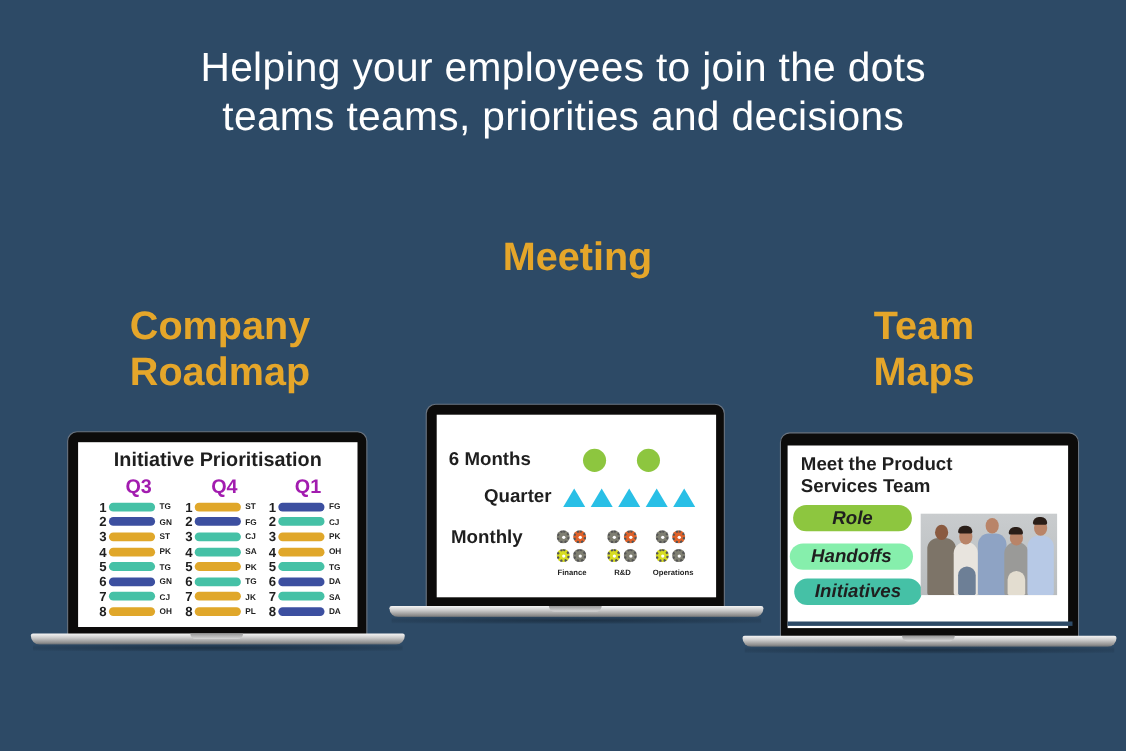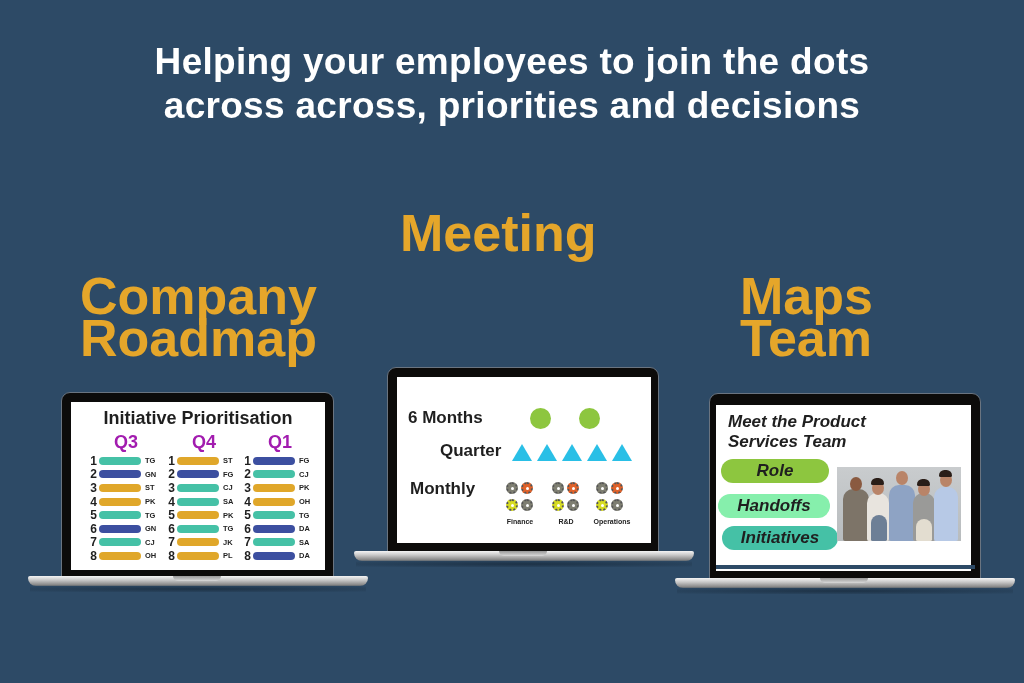--- a/index.html
+++ b/index.html
@@ -1,21 +1,21 @@
 <!DOCTYPE html>
 <html><head>
 <meta charset="utf-8">
 <style>
   * { box-sizing: border-box; margin: 0; padding: 0; }
   html, body { width: 1024px; height: 683px; overflow: hidden; }
   body { background: #2d4a66; font-family: "Liberation Sans", sans-serif; position: relative; }
 
-  .headline { position: absolute; left: 0; top: 40px; width: 1024px; text-align: center; color: #ffffff; font-weight: bold; font-size: 37px; line-height: 44px; letter-spacing: 0.3px; }
-
-  .section-title { position: absolute; color: #e5a62a; font-weight: bold; font-size: 52px; line-height: 42px; }
+  .headline { position: absolute; left: 0; top: 40px; width: 1024px; text-align: center; color: #ffffff; font-weight: normal; font-size: 37px; line-height: 44px; letter-spacing: 0.3px; }
+
+  .section-title { position: absolute; color: #e5a62a; font-weight: bold; font-size: 36px; line-height: 42px; text-align: center; }
   #t1 { left: 80px; top: 275px; width: 240px; }
   #t2 { left: 400px; top: 212px; width: 250px; }
   #t3 { left: 740px; top: 275px; width: 200px; }
 
   .laptop { position: absolute; }
   .bezel { position: absolute; background: #0c0b0a; border-radius: 9px 9px 0 0; border: 1px solid #6a7480; }
   .screen { position: absolute; background: #ffffff; overflow: hidden; }
   .base { position: absolute; height: 10px; border-radius: 2px 2px 8px 8px;
           background: linear-gradient(#f4f4f4, #c9c9c9 40%, #8c8c8c 85%, #5f6870); }
   .notch { position: absolute; top: 0; height: 5px; border-radius: 0 0 6px 6px; background: linear-gradient(#9a9a9a, #d8d8d8); }
@@ -57,45 +57,45 @@
   .dot { position: absolute; width: 21px; height: 21px; border-radius: 50%; background: #8dc63f; }
   .tri { position: absolute; width: 0; height: 0; border-left: 10px solid transparent; border-right: 10px solid transparent; border-bottom: 17px solid #29bfe6; }
   .gear { position: absolute; width: 12px; height: 12px; border-radius: 50%; border: 2px dotted #555; }
   .gear::after { content: ""; position: absolute; left: 2.5px; top: 2.5px; width: 3px; height: 3px; border-radius: 50%; background: #fff; }
   .g-grey { background: #7f7f72; }
   .g-orange { background: #e0622a; }
   .g-yellow { background: #d7dc22; }
   .s2-small { position: absolute; font-weight: bold; font-size: 7px; color: #222; text-align: center; }
 
   
-  .s3-title { position: absolute; left: 12px; top: 7px; font-weight: bold; font-size: 17px; line-height: 20px; color: #1f1f1f; font-style: italic; }
+  .s3-title { position: absolute; left: 12px; top: 7px; font-weight: bold; font-size: 17px; line-height: 20px; color: #1f1f1f; }
   .pill { position: absolute; height: 24px; border-radius: 12px; font-weight: bold; font-size: 17px; line-height: 24px; text-align: center; color: #1f1f1f; font-style: italic; }
   .photo { position: absolute; left: 121px; top: 62px; width: 124px; height: 74px; background: linear-gradient(#c9ccce, #b8bcbe); overflow: hidden; }
   .person { position: absolute; bottom: 0; border-radius: 10px 10px 2px 2px; }
   .head { position: absolute; width: 12px; height: 14px; border-radius: 50%; background: #b98468; }
   .hair { position: absolute; width: 13px; height: 7px; border-radius: 7px 7px 2px 2px; background: #2a1e18; }
 </style>
 </head>
 <body>
 
 <div class="headline">
   <div>Helping your employees to join the dots</div>
-  <div>across across, priorities and decisions</div>
+  <div>teams teams, priorities and decisions</div>
 </div>
 
 <div class="section-title" id="t1">
   <div>Company</div>
   <div>Roadmap</div>
 </div>
 <div class="section-title" id="t2">
   <div>Meeting</div>
 </div>
 <div class="section-title" id="t3">
+  <div>Team</div>
   <div>Maps</div>
-  <div>Team</div>
 </div>
 
 <div class="laptop" id="lap1">
   <div class="bezel"></div>
   <div class="screen">
     <div class="s1-title">Initiative Prioritisation</div>
     <div id="roadmap-cols">
         <div class="s1-col" style="left: 16px;">
           <div class="s1-q">Q3</div>
           <div class="s1-row">

